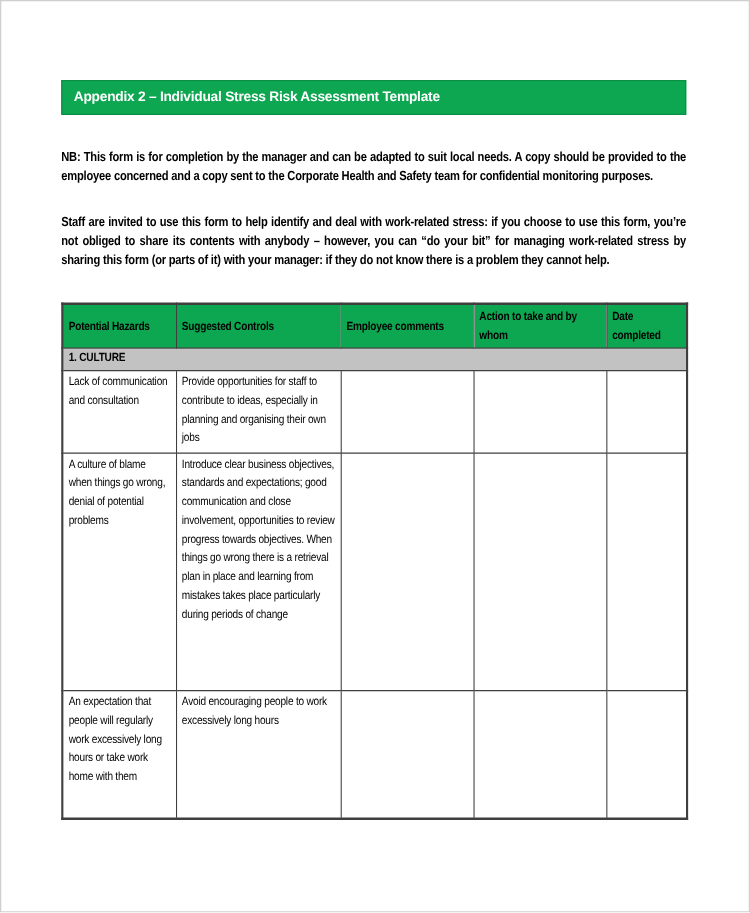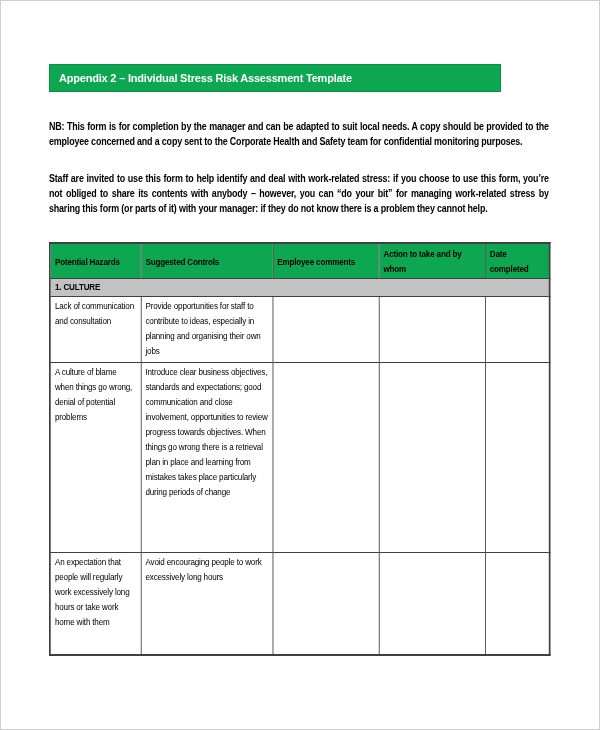--- a/index.html
+++ b/index.html
@@ -16,21 +16,21 @@
   }
   .frame{
     width:600px;height:730px;
     border:1px solid #cfcfcf;
     background:#fff;
     overflow:hidden;
   }
   
   .titlebar{
     margin:63px 0 0 48px;
-    width:452px;
+    width:500px;
     background:var(--green);
     border:1px solid #0a8f45;
     color:#fff;
     font-size:11px;
     font-weight:bold;
     letter-spacing:-0.2px;
     padding:7px 6px 7px 9px;
   }
   
   .intro{

